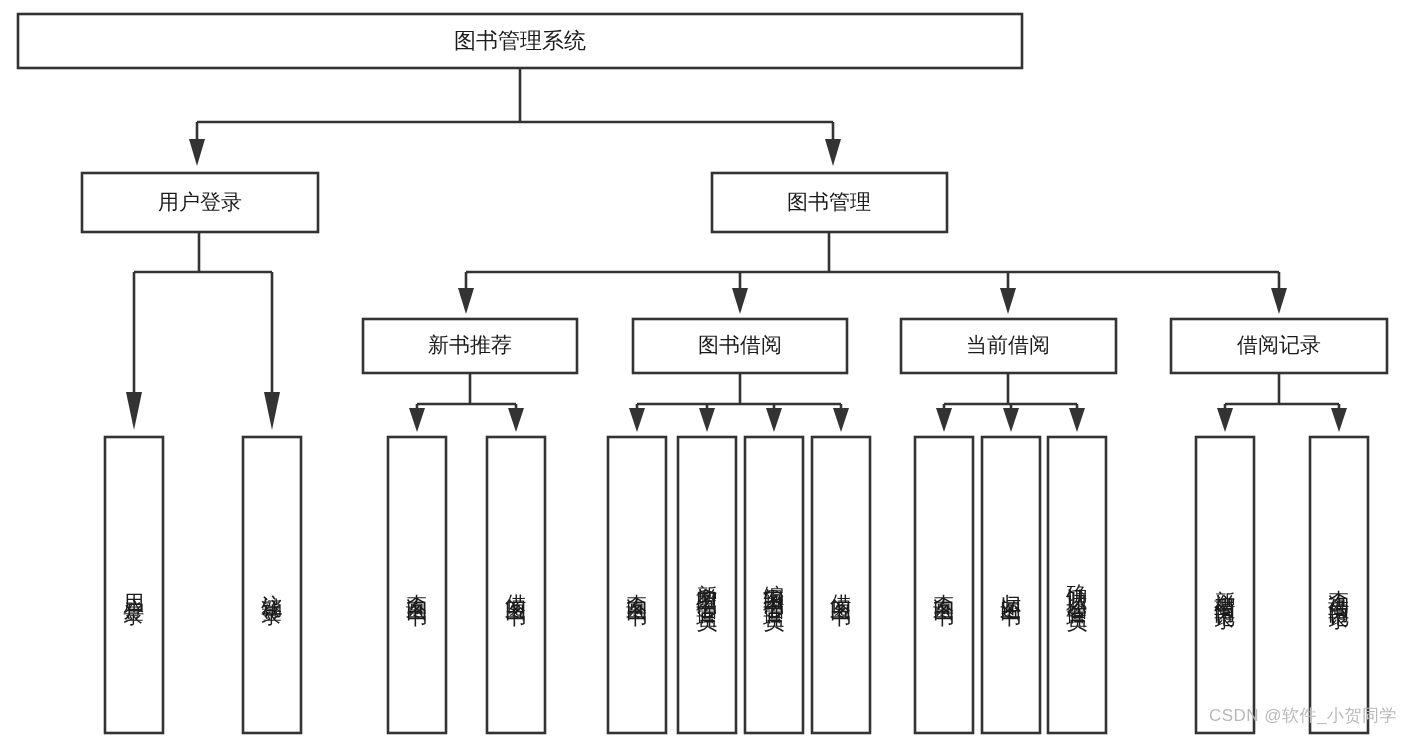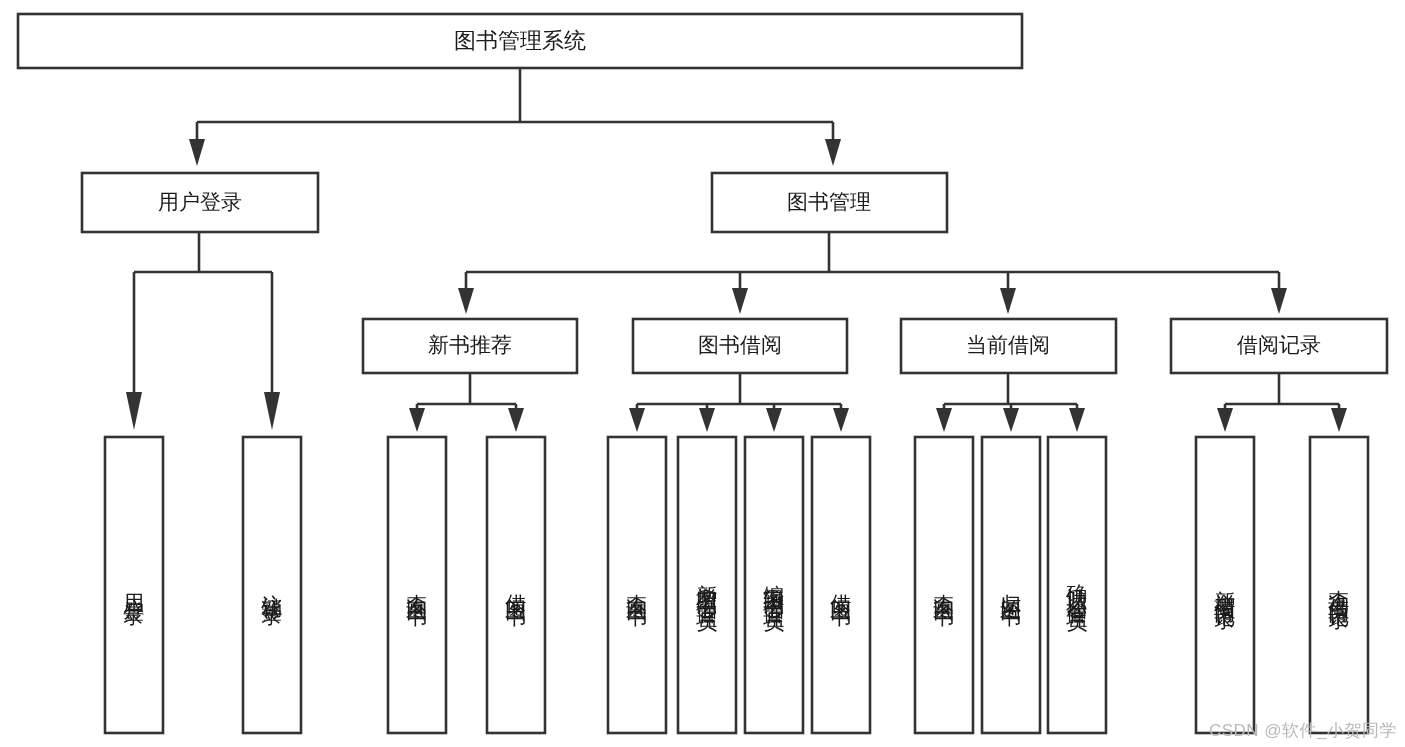--- a/index.html
+++ b/index.html
@@ -70,21 +70,21 @@
     font-size: 21px;
     line-height: 1.32;
     letter-spacing: 4px;
     color: #1b1b1b;
     white-space: nowrap;
     text-align: center;
   }
   #watermark {
     position: absolute;
     right: 8px;
-    bottom: 5px;
+    bottom: 20px;
     font-family: "Liberation Sans", "DejaVu Sans", sans-serif;
     font-size: 17px;
     color: #b9b9b9;
     letter-spacing: 0.5px;
     white-space: nowrap;
   }
 </style>
 </head>
 <body>
 

